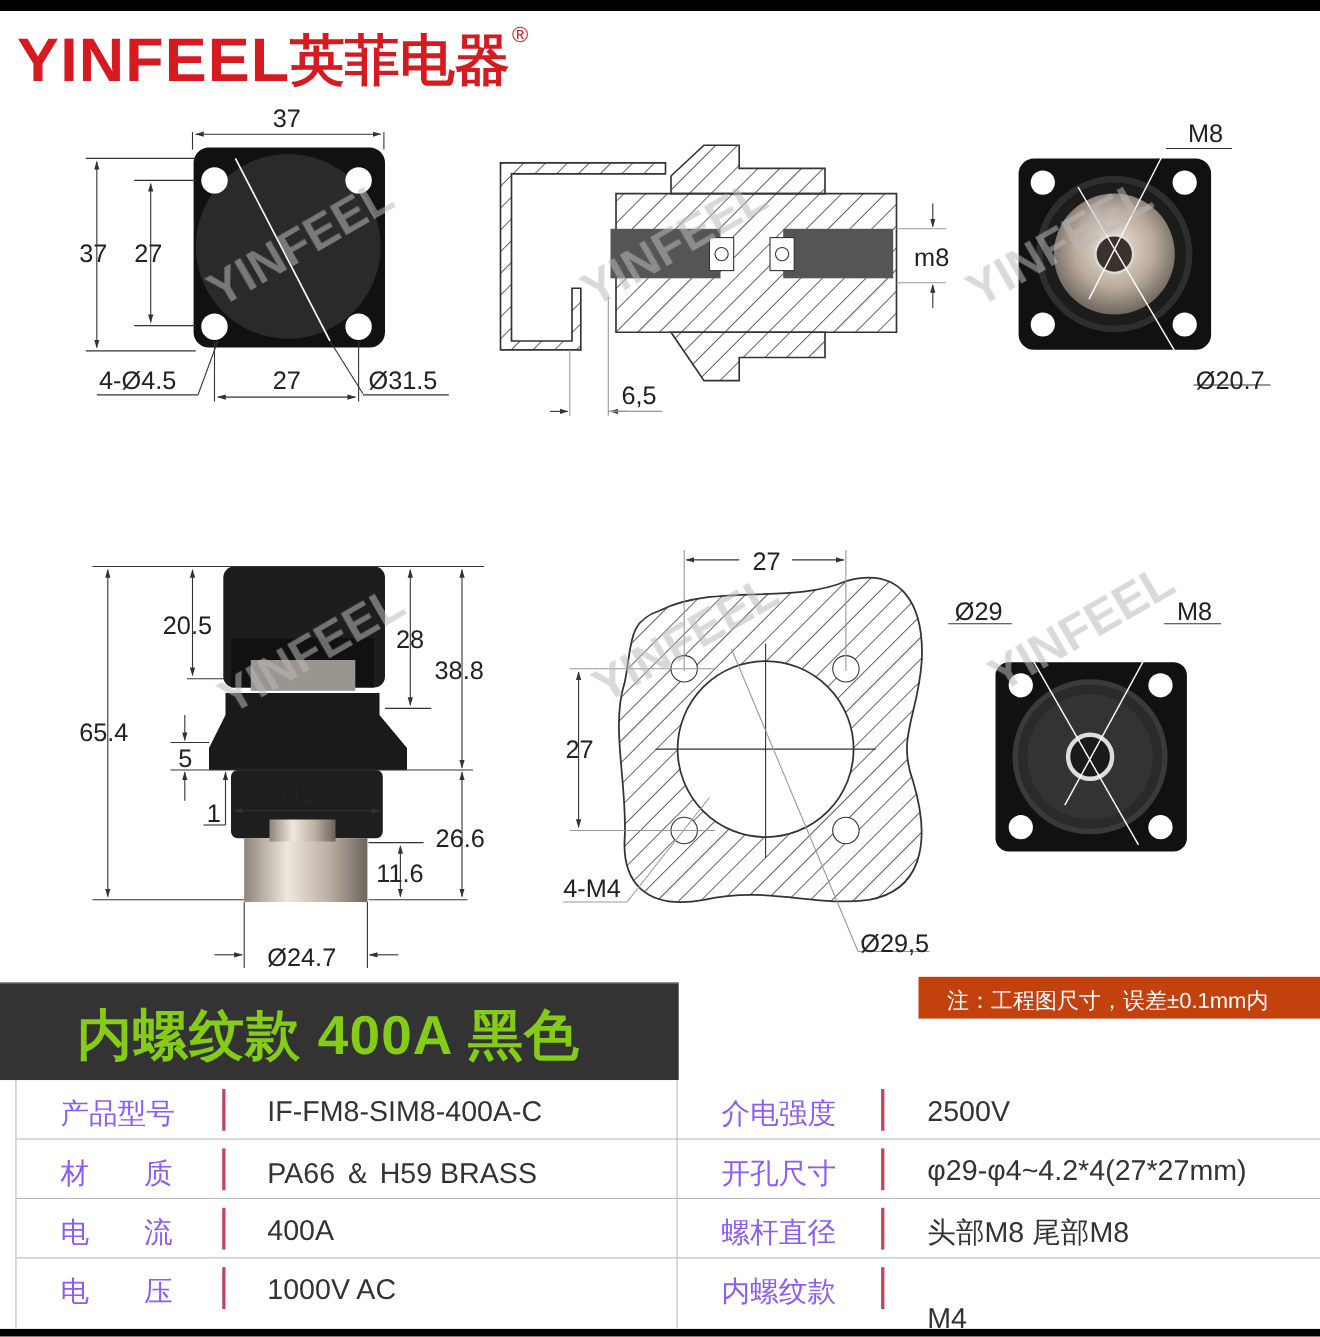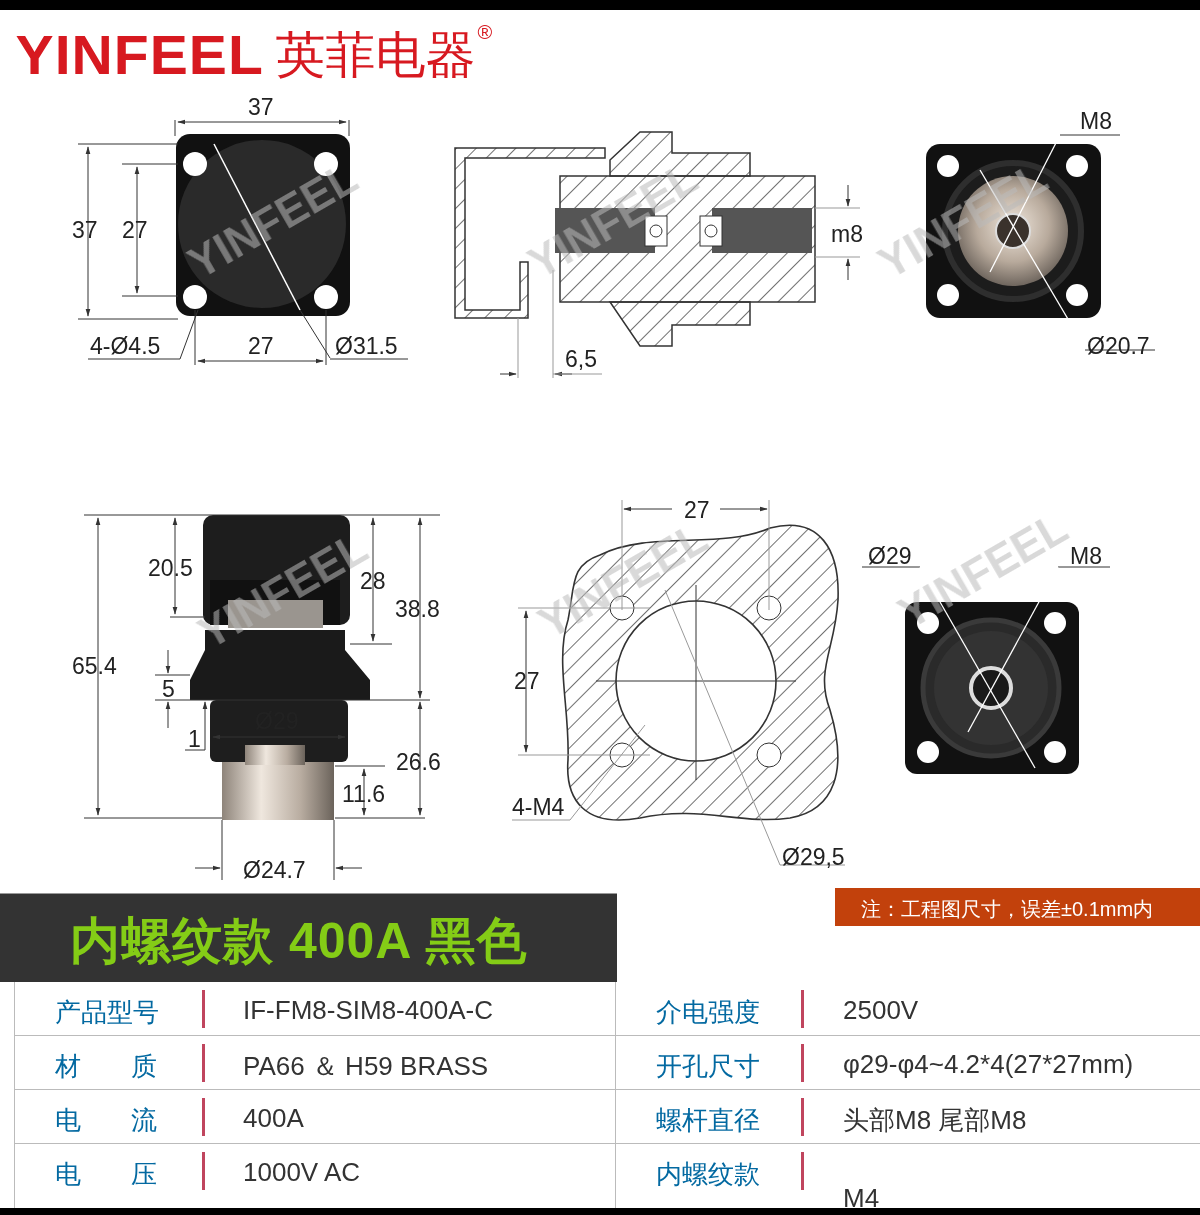--- a/index.html
+++ b/index.html
@@ -1,32 +1,32 @@
 <!DOCTYPE html>
 <html><head>
 <meta charset="utf-8">
 <style>
   html,body{margin:0;padding:0;}
   body{width:1200px;height:1215px;background:#000;position:relative;overflow:hidden;font-family:"Liberation Sans","DejaVu Sans",sans-serif;}
   .page{position:absolute;left:0;top:10px;width:1200px;height:1198px;background:#fff;overflow:hidden;}
   .brand{position:absolute;left:18px;top:10px;height:70px;display:flex;align-items:flex-start;}
   .brand-en{font-size:56px;font-weight:bold;color:#d71920;letter-spacing:1px;line-height:70px;transform:scaleX(1.02);}
-  .brand-cn{font-size:50px;font-weight:normal;color:#d71920;line-height:70px;margin-left:14px;}
+  .brand-cn{font-size:50px;font-weight:bold;color:#d71920;line-height:70px;margin-left:2px;}
   .brand-reg{font-size:20px;color:#d71920;margin-left:2px;line-height:24px;}
   .dim{position:absolute;font-size:23px;color:#222;white-space:nowrap;line-height:1;}
   svg{position:absolute;left:0;top:0;}
   .banner{position:absolute;left:0;top:883px;width:617px;height:88px;background:#333;border-top:1px solid #999;}
   .banner-text{position:absolute;left:70px;top:14px;font-size:50px;font-weight:bold;color:#84cc16;letter-spacing:1px;}
   .note{position:absolute;left:835px;top:878px;width:377px;height:38px;background:#c2410c;}
   .note-text{position:absolute;left:26px;top:8px;font-size:20px;color:#fff;}
   .table{position:absolute;left:0;top:972px;width:1200px;height:226px;background:#fff;}
   .row{position:absolute;left:15px;width:1185px;height:53px;border-bottom:1px solid #bbb;}
   .vline{position:absolute;left:14px;top:0;width:1px;height:226px;background:#bbb;}
   .vmid{position:absolute;left:615px;top:0;width:1px;height:226px;background:#bbb;}
-  .cell-label{position:absolute;font-size:26px;color:#0369a1;top:13px;}
+  .cell-label{position:absolute;font-size:26px;color:#8b5cf6;top:13px;}
   .cell-value{position:absolute;font-size:26px;color:#333;top:13px;}
   .redbar{position:absolute;width:3px;height:38px;top:8px;background:#c0455e;}
   .spaced{letter-spacing:50px;text-align:right;}
 </style>
 </head>
 <body>
 
 <div class="page">
 
   <div class="brand">

